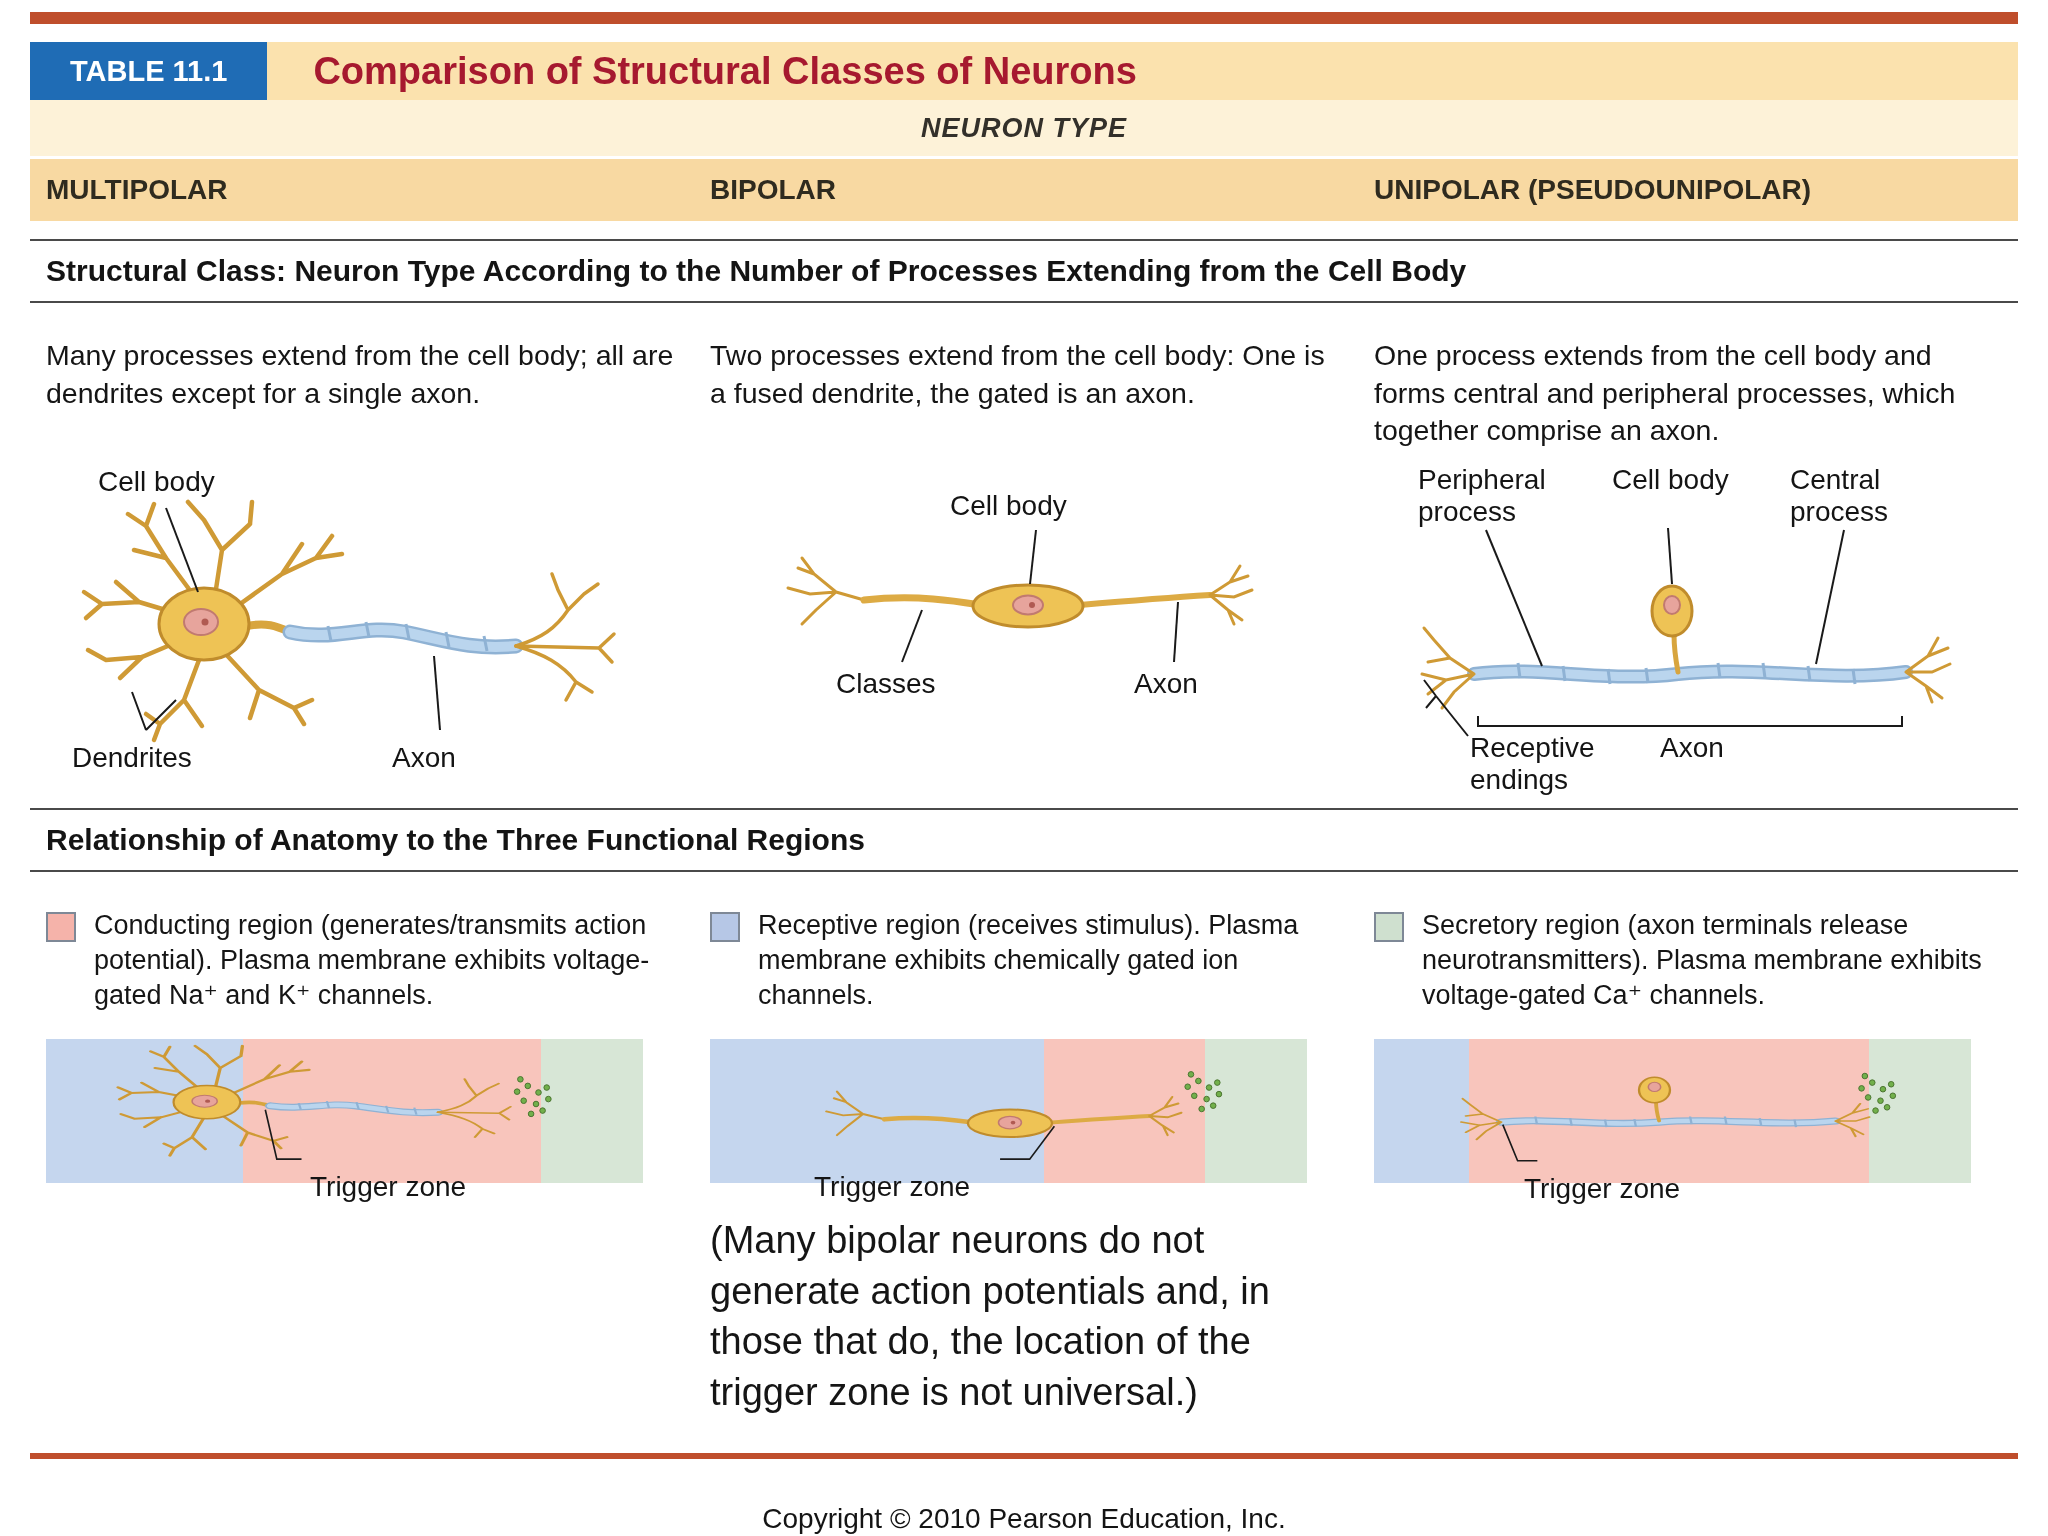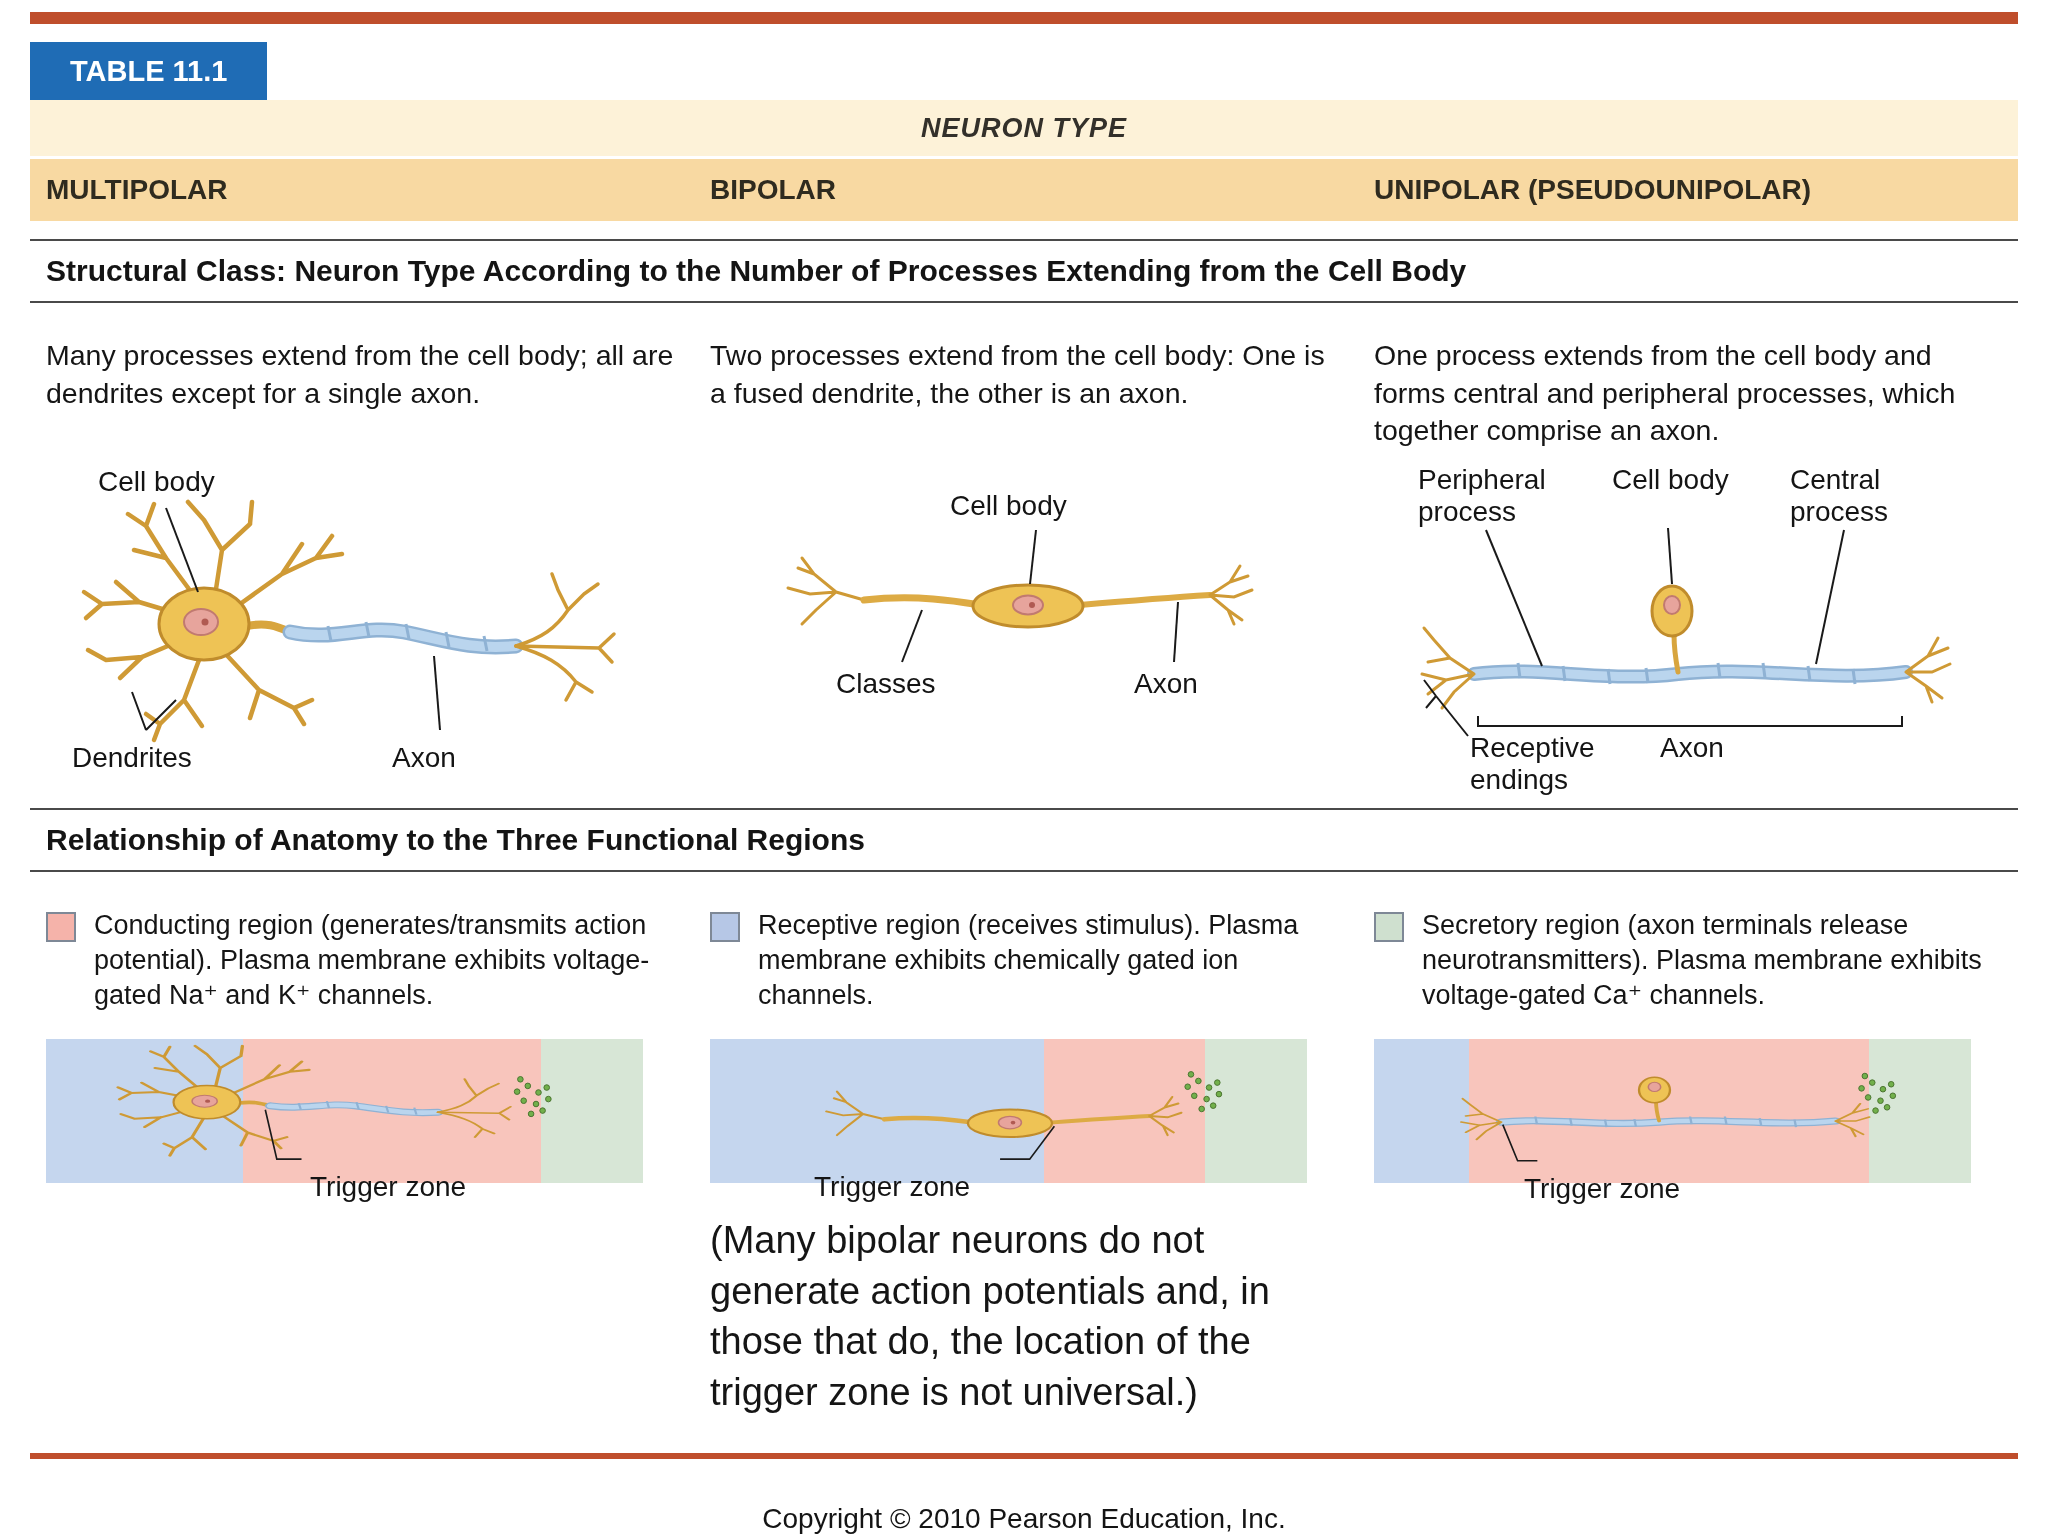--- a/index.html
+++ b/index.html
@@ -142,37 +142,38 @@
     </g>
   </defs>
 </svg>
 
 <div class="page">
 
   <div class="top-bar"></div>
 
   <div class="header-row">
     <div class="table-tag">TABLE 11.1</div>
+    <div class="table-title">Comparison of Structural Classes of Neurons</div>
   </div>
 
   <div class="neuron-band">NEURON TYPE</div>
 
   <div class="col-band">
     <div class="cols">
       <div class="col-head">MULTIPOLAR</div>
       <div class="col-head">BIPOLAR</div>
       <div class="col-head">UNIPOLAR (PSEUDOUNIPOLAR)</div>
     </div>
   </div>
 
   <div class="section-heading sh1">Structural Class: Neuron Type According to the Number of Processes Extending from the Cell Body</div>
 
   <div class="cols desc-row">
     <p>Many processes extend from the cell body; all are dendrites except for a single axon.</p>
-    <p>Two processes extend from the cell body: One is a fused dendrite, the other is an axon.</p>
+    <p>Two processes extend from the cell body: One is a fused dendrite, the gated is an axon.</p>
     <p>One process extends from the cell body and forms central and peripheral processes, which together comprise an axon.</p>
   </div>
 
   <div class="cols diagram-row">
 
     <div class="diagram">
       <svg viewBox="0 0 620 310">
         <use href="#sym-multipolar" transform="translate(4,-2)"></use>
         <g stroke="#1a1a1a" stroke-width="2" fill="none">
           <path d="M116 44 L148 128"></path>

